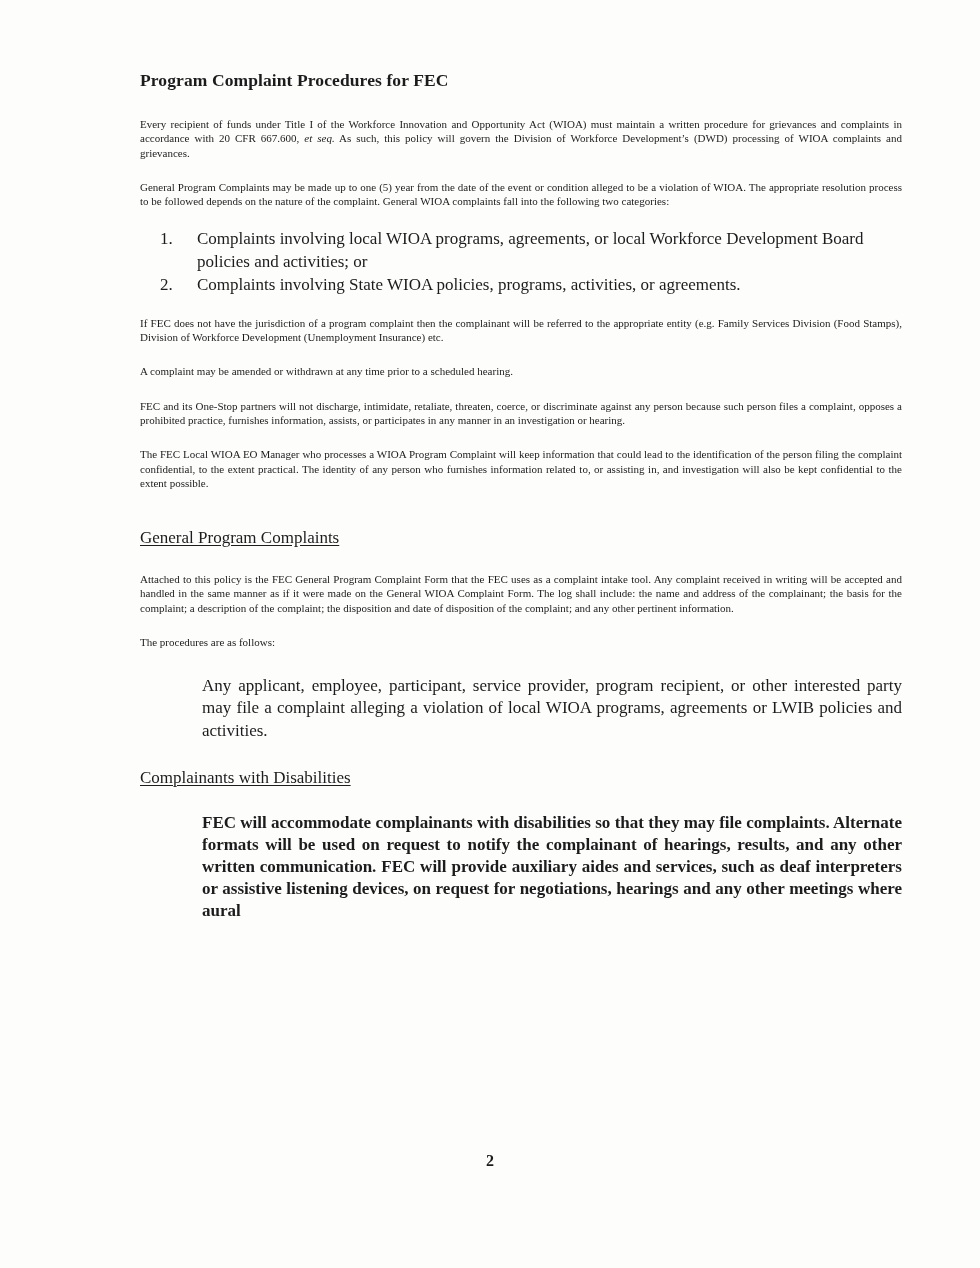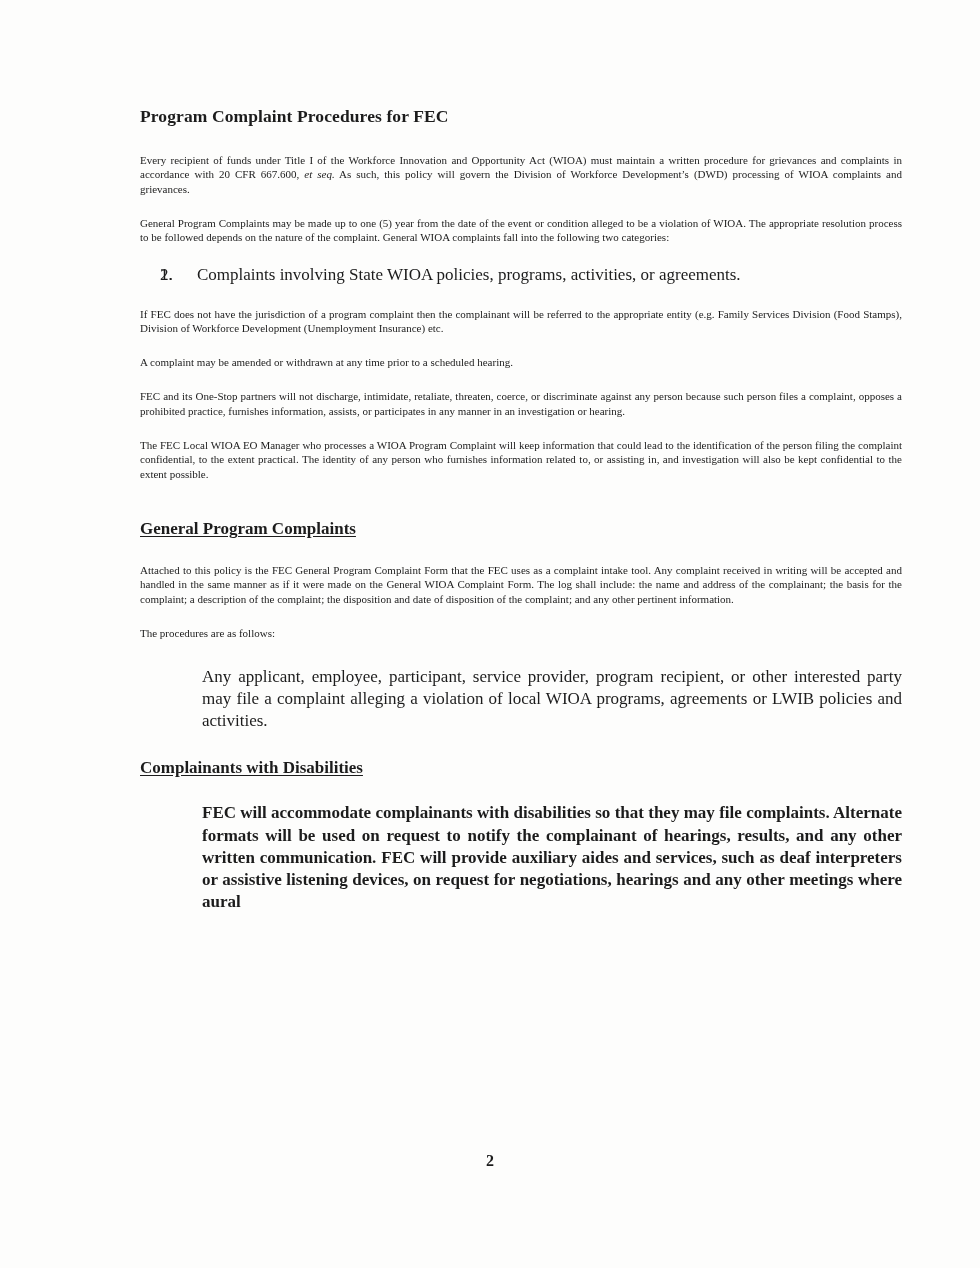--- a/index.html
+++ b/index.html
@@ -21,21 +21,20 @@
     position: absolute;
     inset: 0;
     background: #fdfdfc;
   }
 
   .content {
     position: absolute;
     left: 140px;
     top: 70px;
     width: 762px;
-    margin-top: 36px;
   }
 
   
   .doc-title {
     font-weight: bold;
     font-size: 17.5px;
     letter-spacing: 0.1px;
     margin: 0 0 26px 0;
     line-height: 1.2;
   }
@@ -68,21 +67,21 @@
   ol.num-list li .marker {
     position: absolute;
     left: 20px;
     top: 0;
     width: 30px;
     text-align: left;
   }
 
   
   .sec-head {
-    font-weight: bold;
+    font-weight: normal;
     font-size: 17px;
     text-decoration: underline;
     text-underline-offset: 2px;
     margin: 0 0 24px 0;
     display: inline-block;
   }
   .sec-head-wrap { margin: 0; }
 
   
   .q-head {
@@ -126,20 +125,21 @@
 
   <h1 class="doc-title">Program Complaint Procedures for FEC</h1>
 
   <p class="para"><span>Every recipient of funds under Title I of the Workforce Innovation and Opportunity Act (WIOA) must maintain a written procedure for grievances and complaints in accordance with 20 CFR 667.600, </span><em class="it">et seq.</em><span> As such, this policy will govern the Division of Workforce Development’s (DWD) processing of WIOA complaints and grievances.</span></p>
 
   <p class="para">General Program Complaints may be made up to one (5) year from the date of the event or condition alleged to be a violation of WIOA.  The appropriate resolution process to be followed depends on the nature of the complaint.  General WIOA complaints fall into the following two categories:</p>
 
   <ol class="num-list">
     <li>
       <span class="marker">1.</span>
+      <span>Complaints involving local WIOA programs, agreements, or local Workforce Development Board policies and activities; or</span>
     </li>
     <li>
       <span class="marker">2.</span>
       <span>Complaints involving State WIOA policies, programs, activities, or agreements.</span>
     </li>
   </ol>
 
   <p class="para">If FEC does not have the jurisdiction of a program complaint then the complainant will be referred to the appropriate entity (e.g. Family Services Division (Food Stamps), Division of Workforce Development (Unemployment Insurance) etc.</p>
 
   <p class="para nojust">A complaint may be amended or withdrawn at any time prior to a scheduled hearing.</p>

